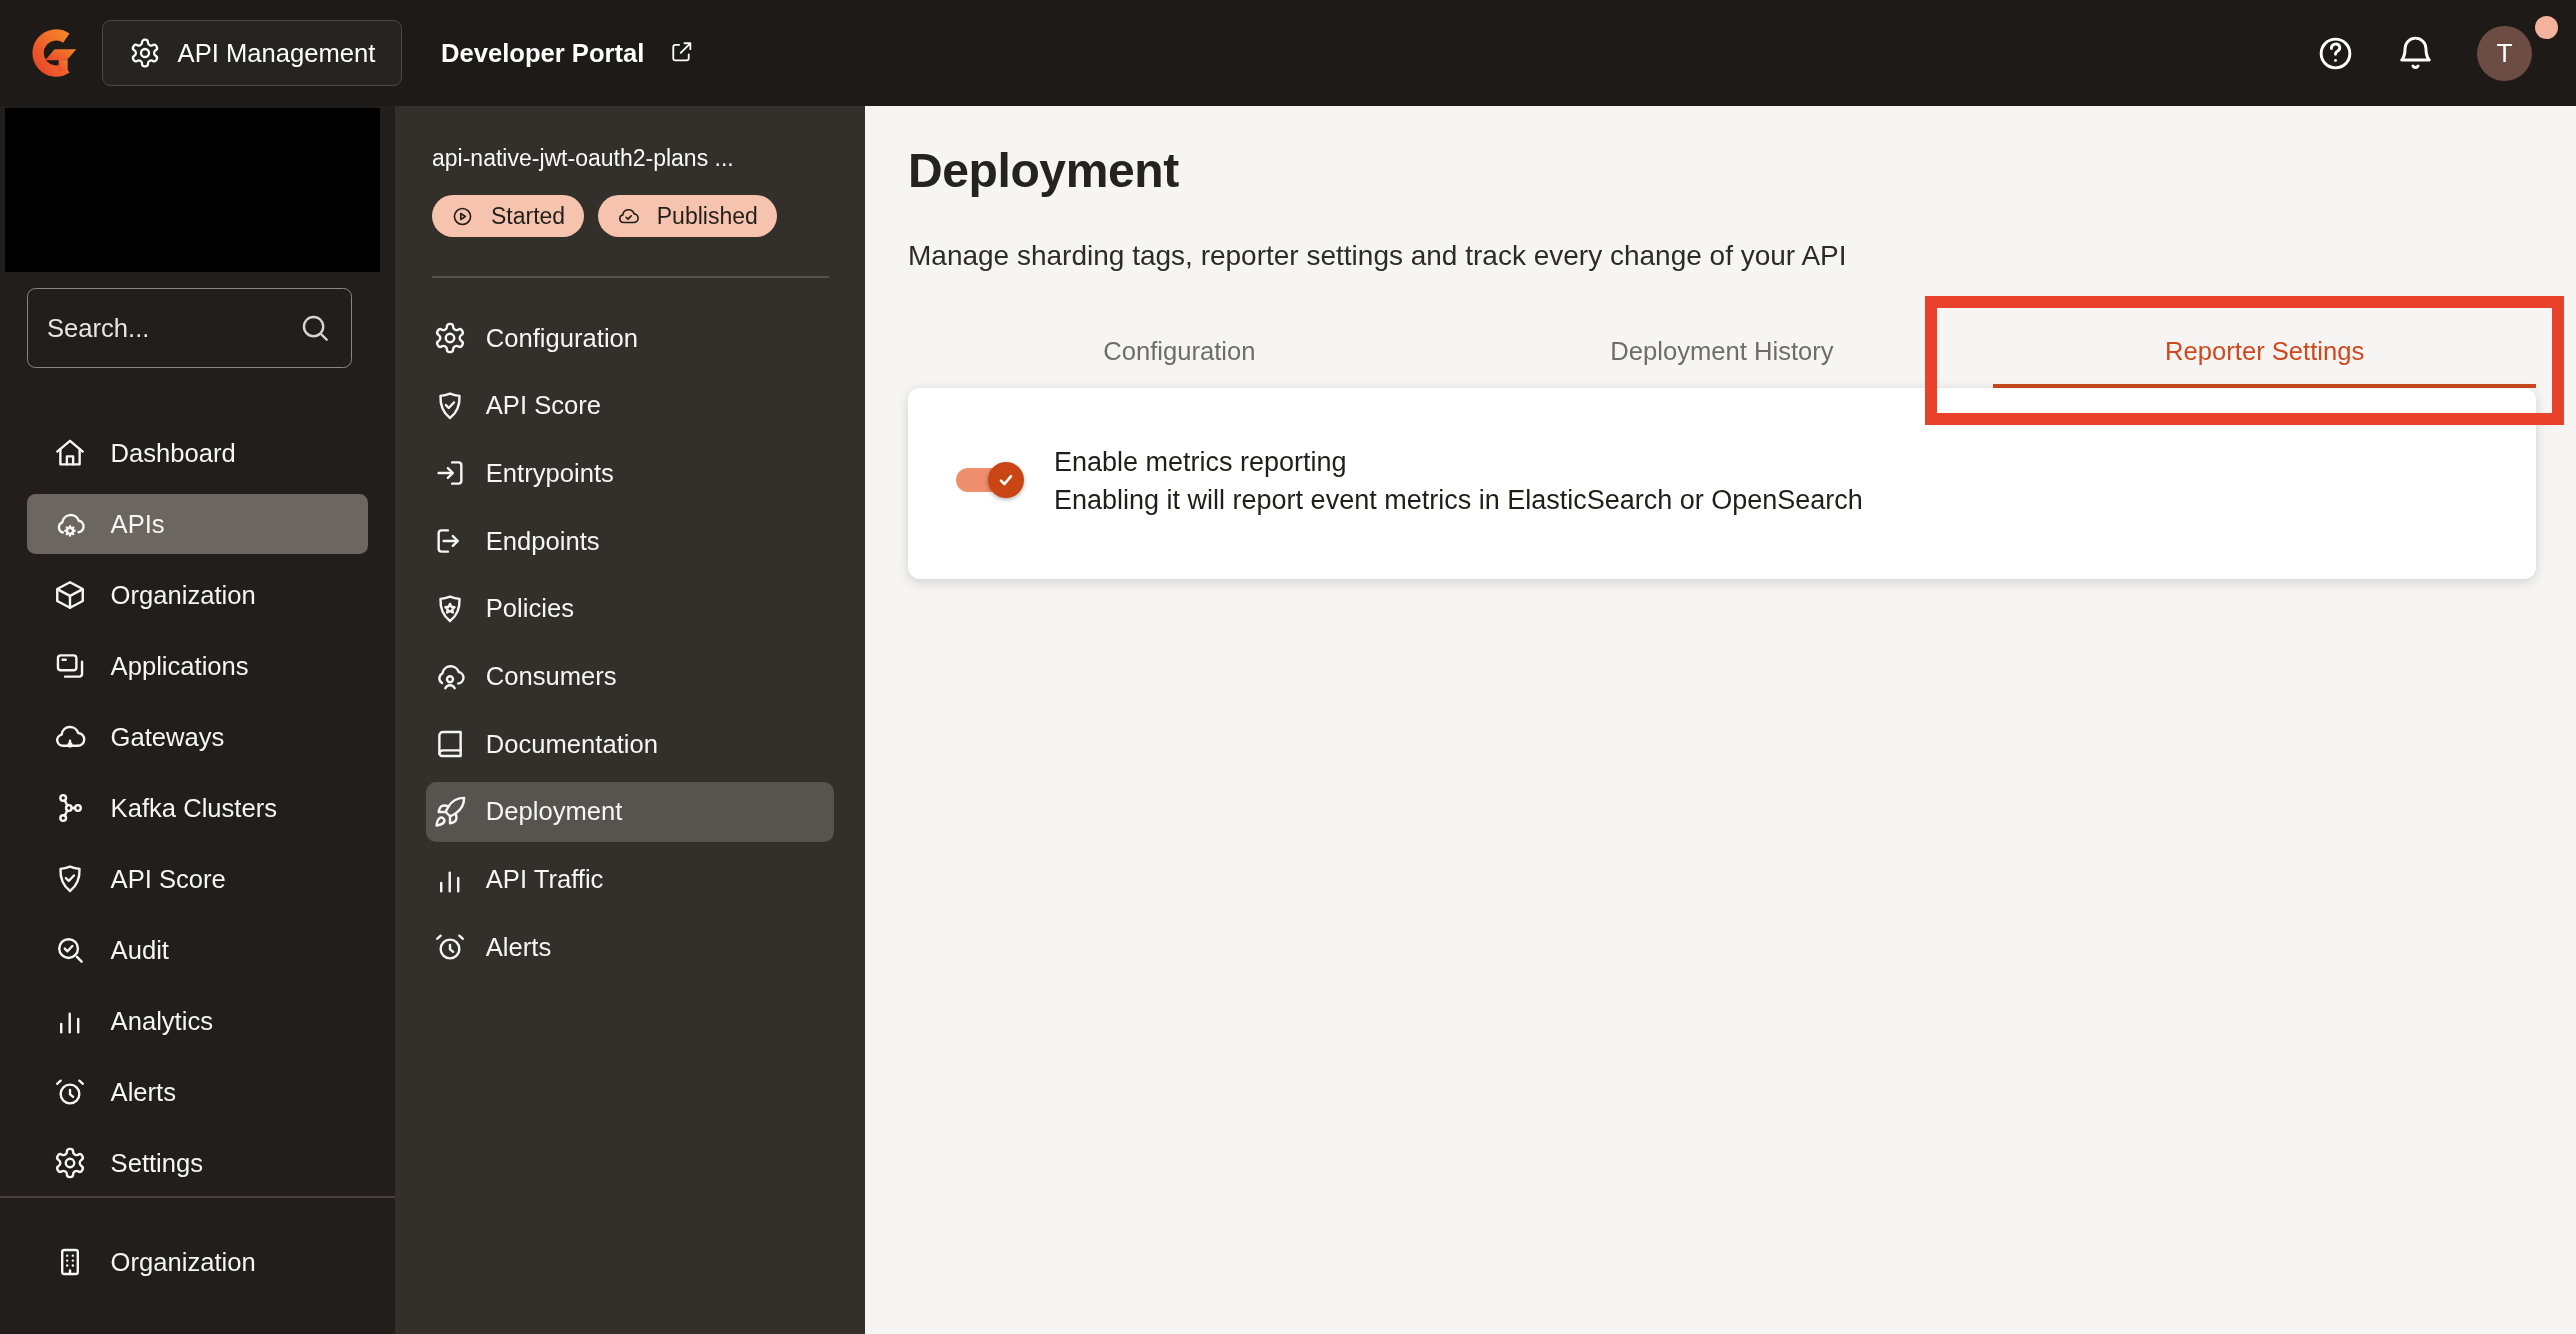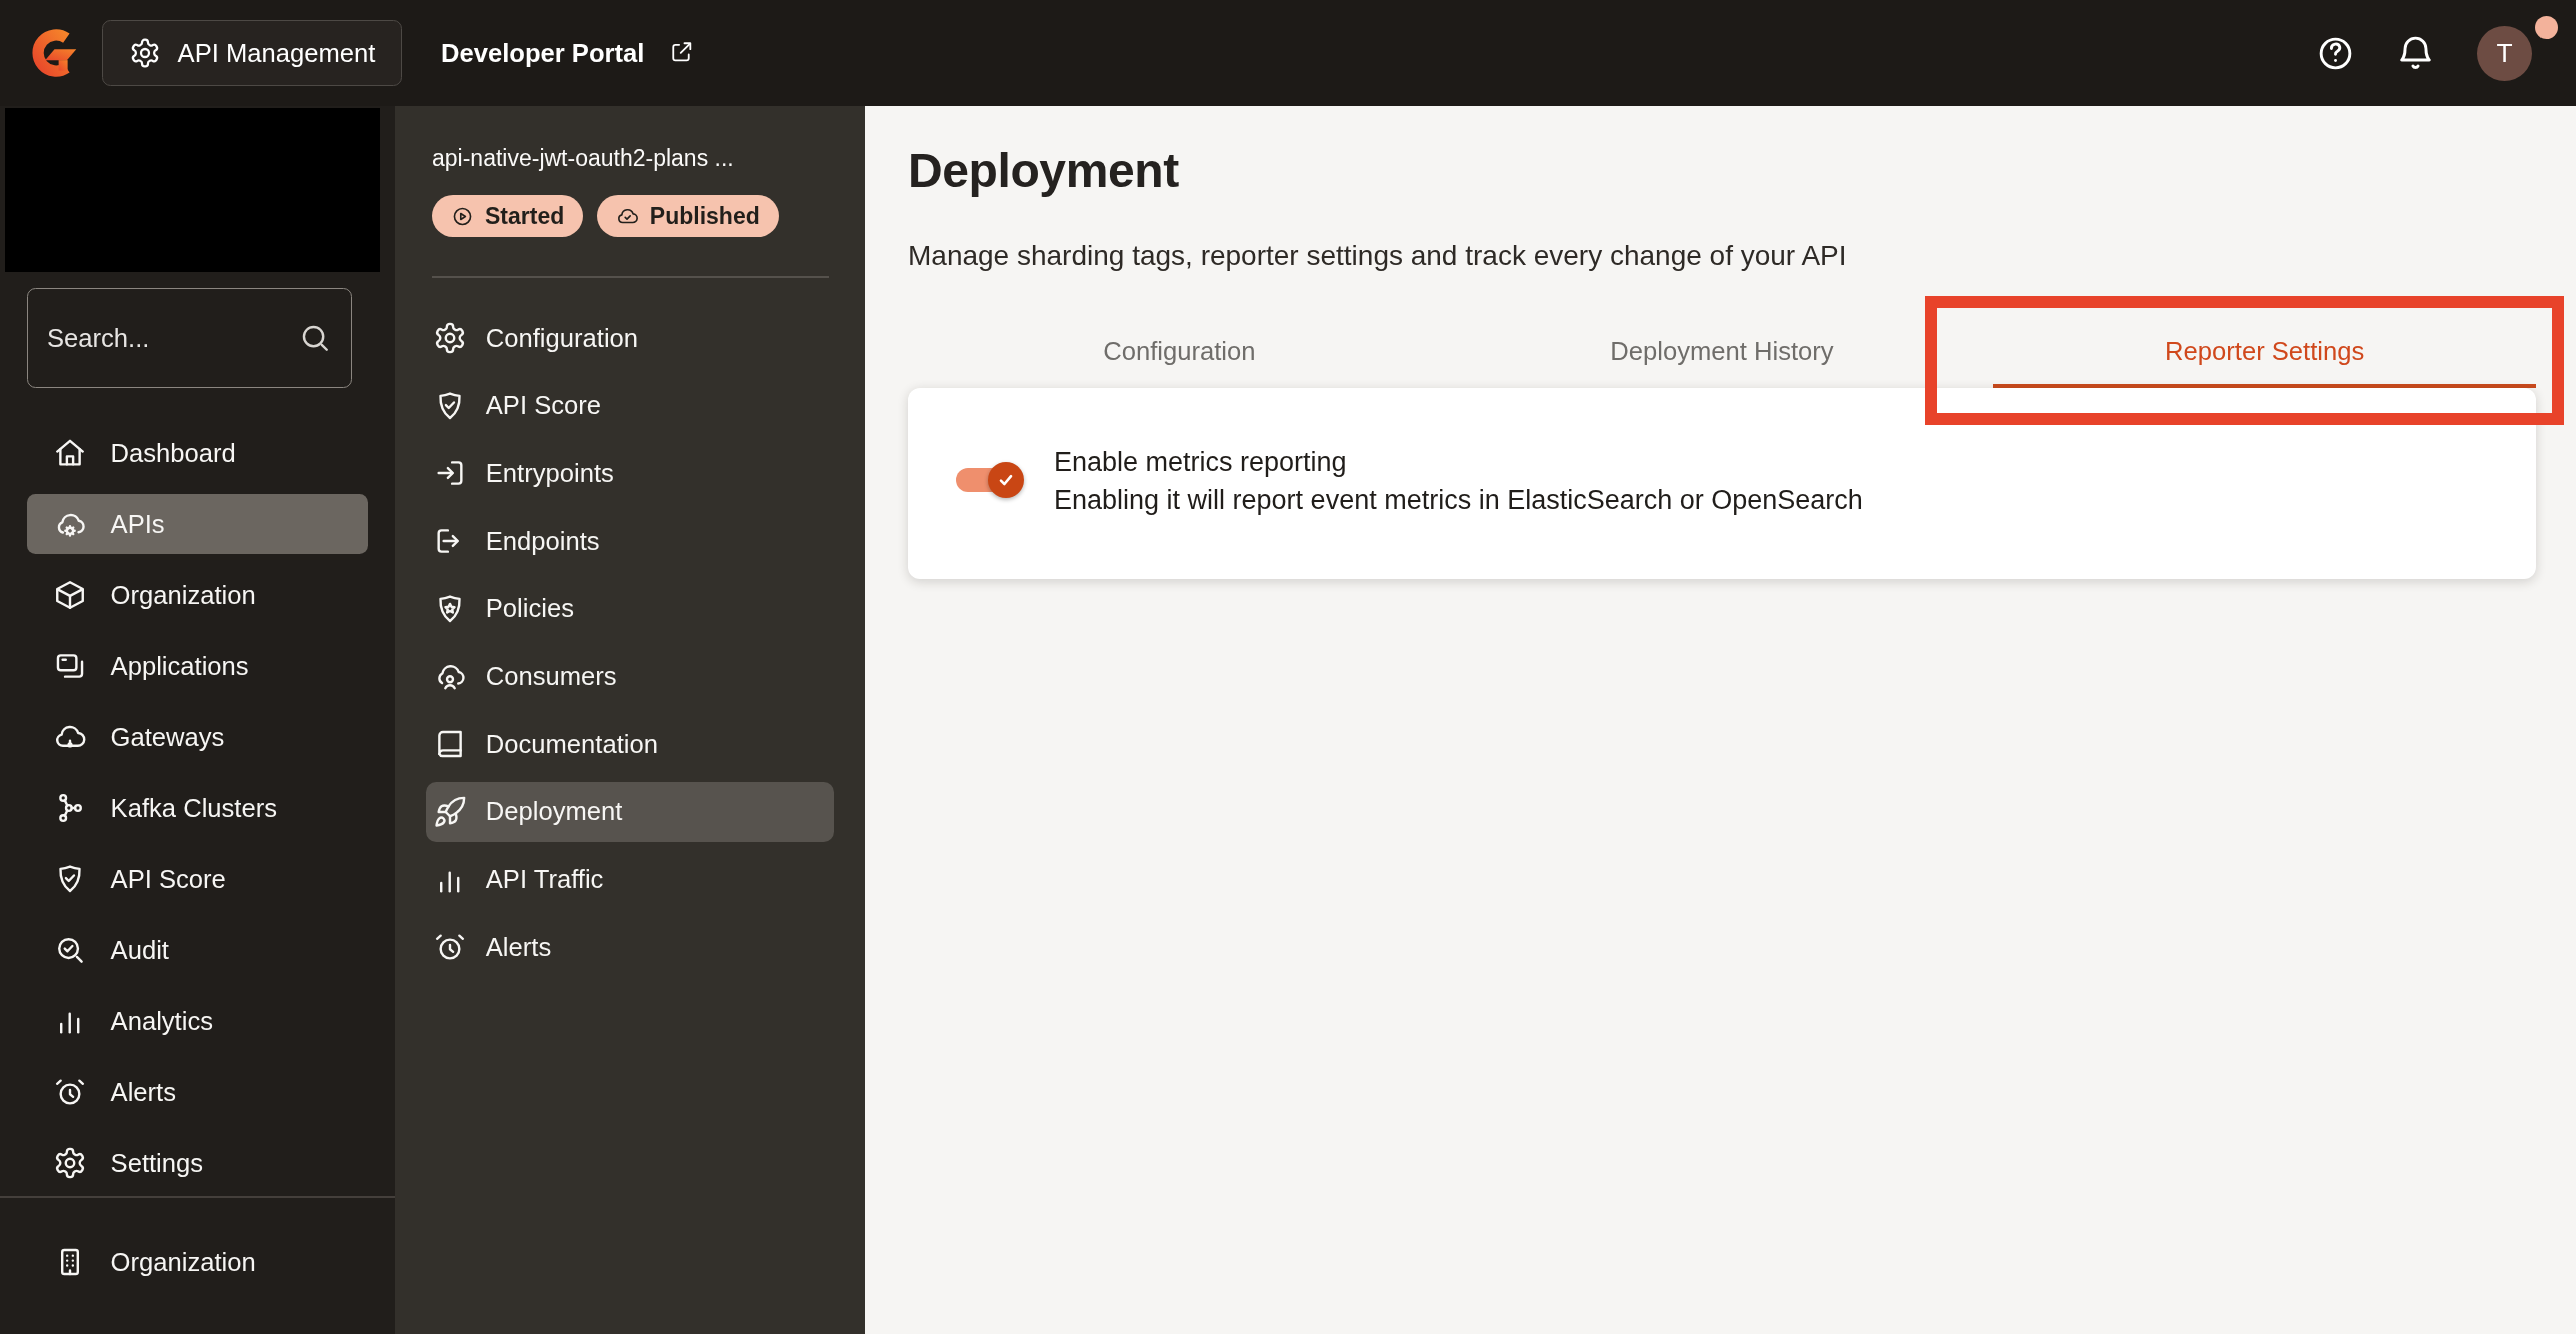--- a/index.html
+++ b/index.html
@@ -21,38 +21,38 @@
   .dev-portal .nav-icon{width:25.6px;height:25.6px;margin-top:-3.4px}
   .topbar-right{margin-left:auto;display:flex;align-items:center;margin-right:44px}
   .icon-btn{width:41px;height:41px;color:#fff;margin-left:39px;cursor:pointer}
   .avatar{position:relative;width:55px;height:55px;border-radius:50%;background:var(--avatar-bg);display:flex;align-items:center;justify-content:center;font-size:26.4px;color:#fff;margin-left:41px;cursor:pointer}
   .avatar-dot{position:absolute;top:-9.4px;right:-25.6px;width:23px;height:23px;border-radius:50%;background:var(--avatar-dot)}
 
   
   .layout{position:absolute;top:106px;left:0;right:0;bottom:0;display:flex}
   .sidebar{position:relative;width:395px;flex-shrink:0;background:#211e1b;color:#f7f6f4}
   .logo-img{position:absolute;left:5.1px;top:1.7px;width:375px;height:164px;background:#000}
-  .search-box{position:absolute;left:27px;top:182px;width:325px;height:100px;border:1.7px solid #8b8680;border-radius:8.5px;display:flex;align-items:center;padding:0 19px}
+  .search-box{position:absolute;left:27px;top:182px;width:325px;height:80px;border:1.7px solid #8b8680;border-radius:8.5px;display:flex;align-items:center;padding:0 19px}
   .search-input{flex:1;min-width:0;background:transparent;border:none;outline:none;color:#f2f0ee;font-size:25.6px;font-family:inherit}
   .search-input::placeholder{color:#f2f0ee;opacity:.95}
   .search-icon{width:34px;height:34px;color:#d8d5d1;flex-shrink:0}
 
   .nav-item{display:flex;align-items:center;border-radius:8.5px;font-size:25.6px;cursor:pointer;color:#f7f6f4}
   .nav-icon{display:inline-flex;width:34px;height:34px;flex-shrink:0}
   .nav-icon svg,.icon-btn svg,.search-icon svg,.logo svg{width:100%;height:100%}
   .sidebar-nav{position:absolute;left:27px;right:27px;top:317px}
   .sidebar-nav .nav-item,.sidebar-footer .nav-item{height:60px;margin-bottom:11px;padding-left:25.6px;gap:24px}
   .sidebar-nav .nav-item.selected{background:#6b6660}
   .sidebar-divider{position:absolute;left:0;right:0;top:1090px;height:1.7px;background:#443f3b}
   .sidebar-footer{position:absolute;left:27px;right:27px;top:1126px}
 
   .api-sidebar{position:relative;width:470px;flex-shrink:0;background:#33302b;color:#f7f6f4}
   .api-title{position:absolute;left:37px;top:39px;right:31px;font-size:23px;font-weight:400;color:#fbfaf9;white-space:nowrap;overflow:hidden}
   .badges{position:absolute;left:37px;top:89px;display:flex;gap:13.6px}
-  .badge{height:42px;border-radius:21px;background:var(--badge-bg);color:#221f1b;display:flex;align-items:center;gap:11px;padding:0 19px;font-size:23px;font-weight:700}
+  .badge{height:42px;border-radius:21px;background:var(--badge-bg);color:#221f1b;display:flex;align-items:center;gap:17px;padding:0 19px;font-size:23px;font-weight:400}
   .badge .nav-icon{width:23px;height:23px}
   .api-divider{position:absolute;left:37px;top:170px;width:397px;height:1.7px;background:#55514c}
   .api-nav{position:absolute;left:31px;right:31px;top:202px}
   .api-nav .nav-item{height:60px;margin-bottom:7.7px;padding-left:6.8px;gap:19px}
   .api-nav .nav-item.selected{background:#57534e;border-radius:10.2px}
 
   
   .main{position:relative;flex:1;background:#f6f5f3;padding:0 40px 0 43px;overflow:hidden}
   .page-title{margin-top:37px;font-size:48px;line-height:55px;font-weight:700;color:#252220;letter-spacing:-0.4px}
   .page-subtitle{margin-top:39px;font-size:28px;line-height:37px;color:#2e2a26}

